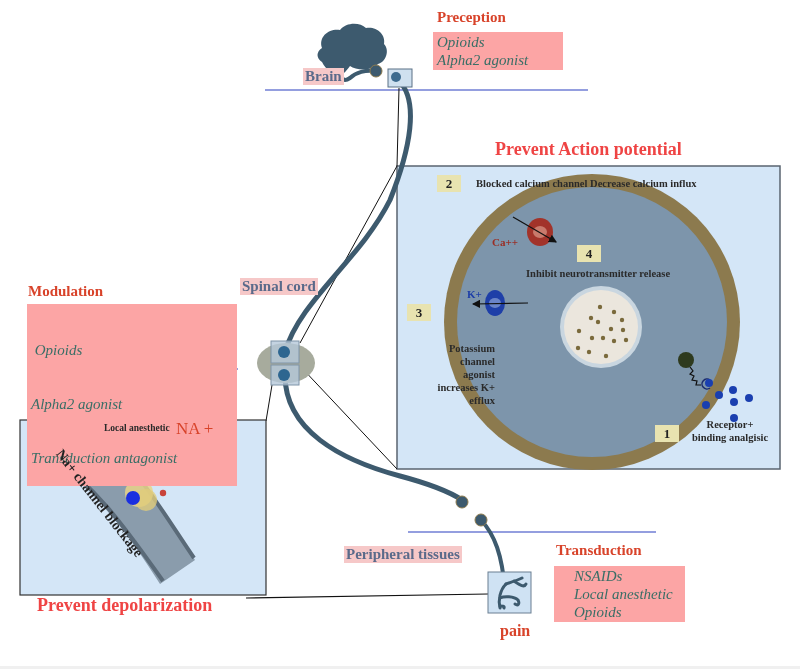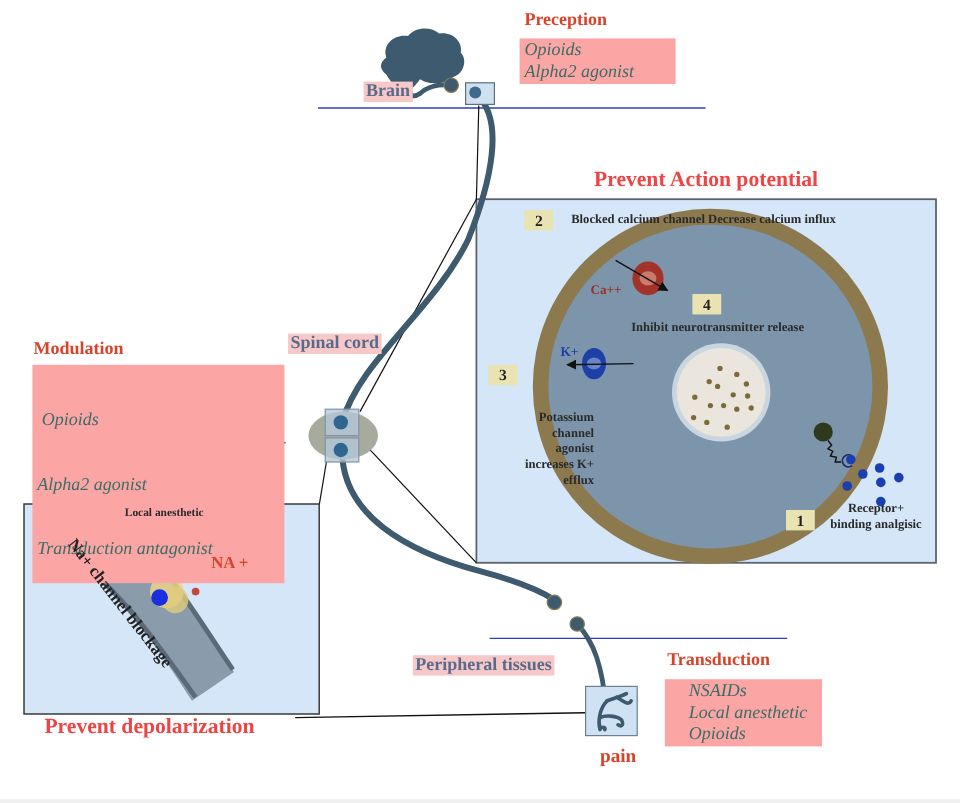--- a/index.html
+++ b/index.html
@@ -174,21 +174,21 @@
 
 <div class="abs loc-label" style="left:200px; top:278px;margin-left:40px;">Spinal cord</div>
 <div class="abs heading-red" style="left:28px; top:283px;">Modulation</div>
 <div class="abs drug-box" style="left:27px; top:304px; width:202px; white-space:pre;">
   <div> Opioids</div>
   <div>Alpha2 agonist</div>
   <div>Transduction antagonist</div>
 </div>
 
 <div class="abs small-bold" style="left:104px; top:423px; font-size:9.5px;">Local anesthetic</div>
-<div class="abs" style="left:176px; top:462px; color:#d8432a; font-weight:bold; font-size:14px;">NA +</div>
+<div class="abs" style="left:176px; top:419px; color:#d8432a; font-weight:normal; font-size:17px;">NA +</div>
 <div class="abs" style="left:52px; top:505px; transform:rotate(52deg); transform-origin:0 0; color:#222; font-weight:bold; font-size:14px;">
   <span style="position:relative; left:-38px; top:-46px;">Na+ channel blockage</span>
 </div>
 <div class="abs heading-teal" style="left:37px; top:595px;">Prevent depolarization</div>
 
 <div class="abs loc-label" style="left:344px; top:546px;">Peripheral tissues</div>
 <div class="abs heading-red" style="left:556px; top:542px;">Transduction</div>
 <div class="abs drug-box" style="left:554px; top:566px; width:107px;padding-left:20px;">
   <div>NSAIDs</div>
   <div>Local anesthetic</div>

